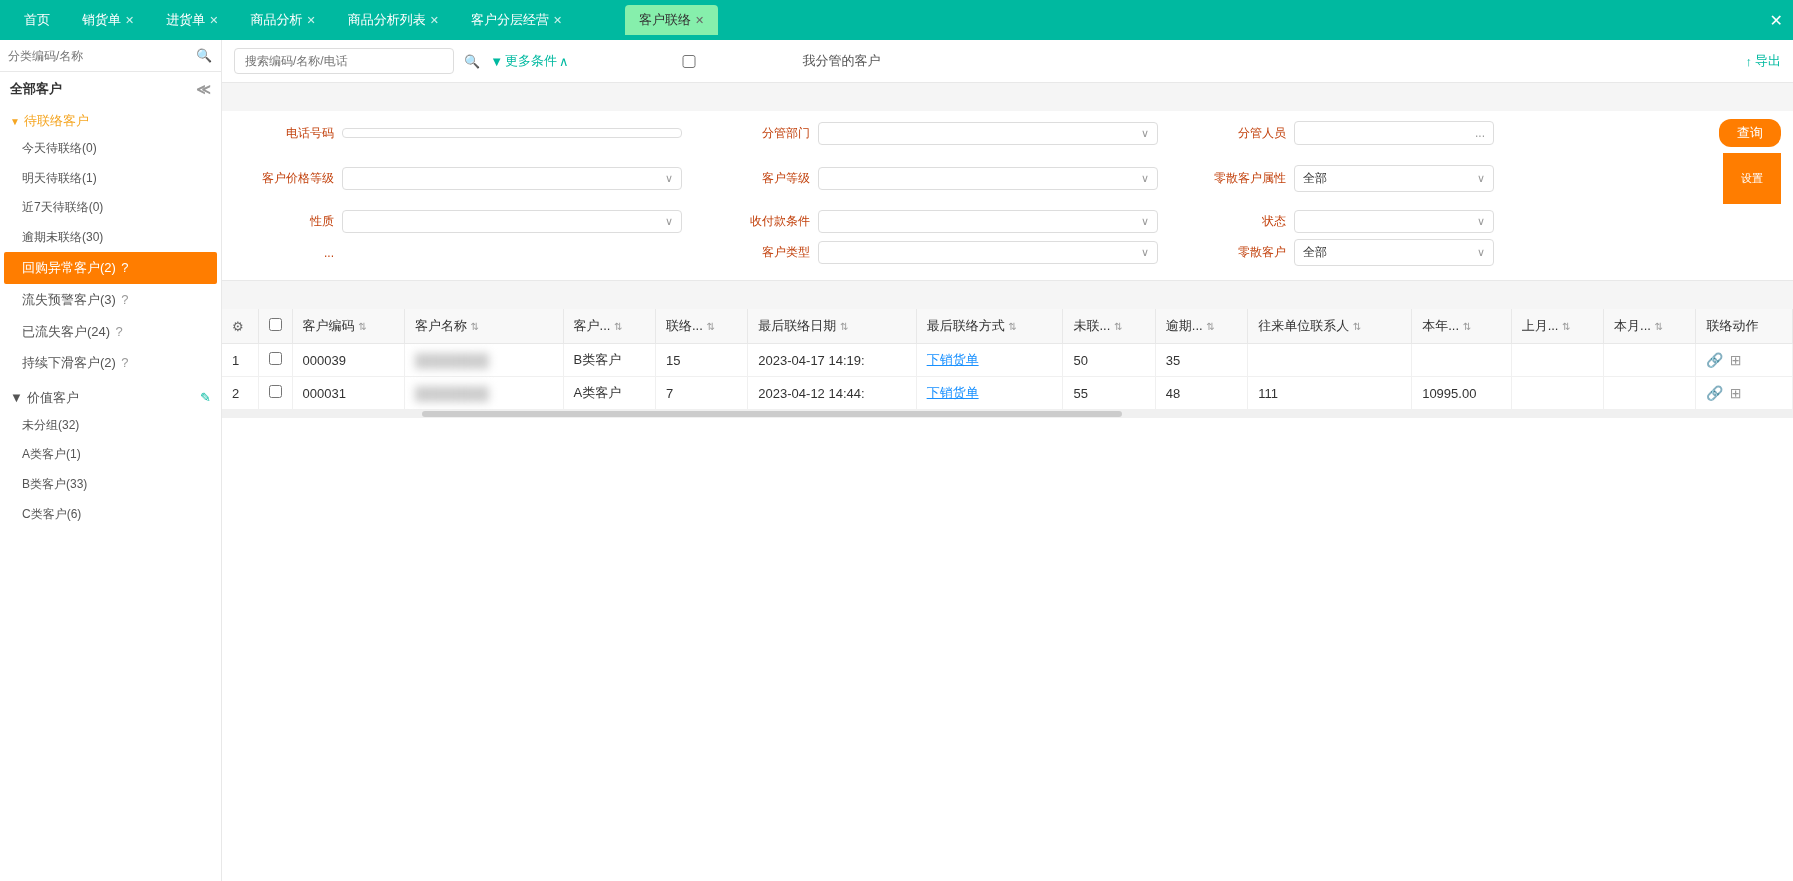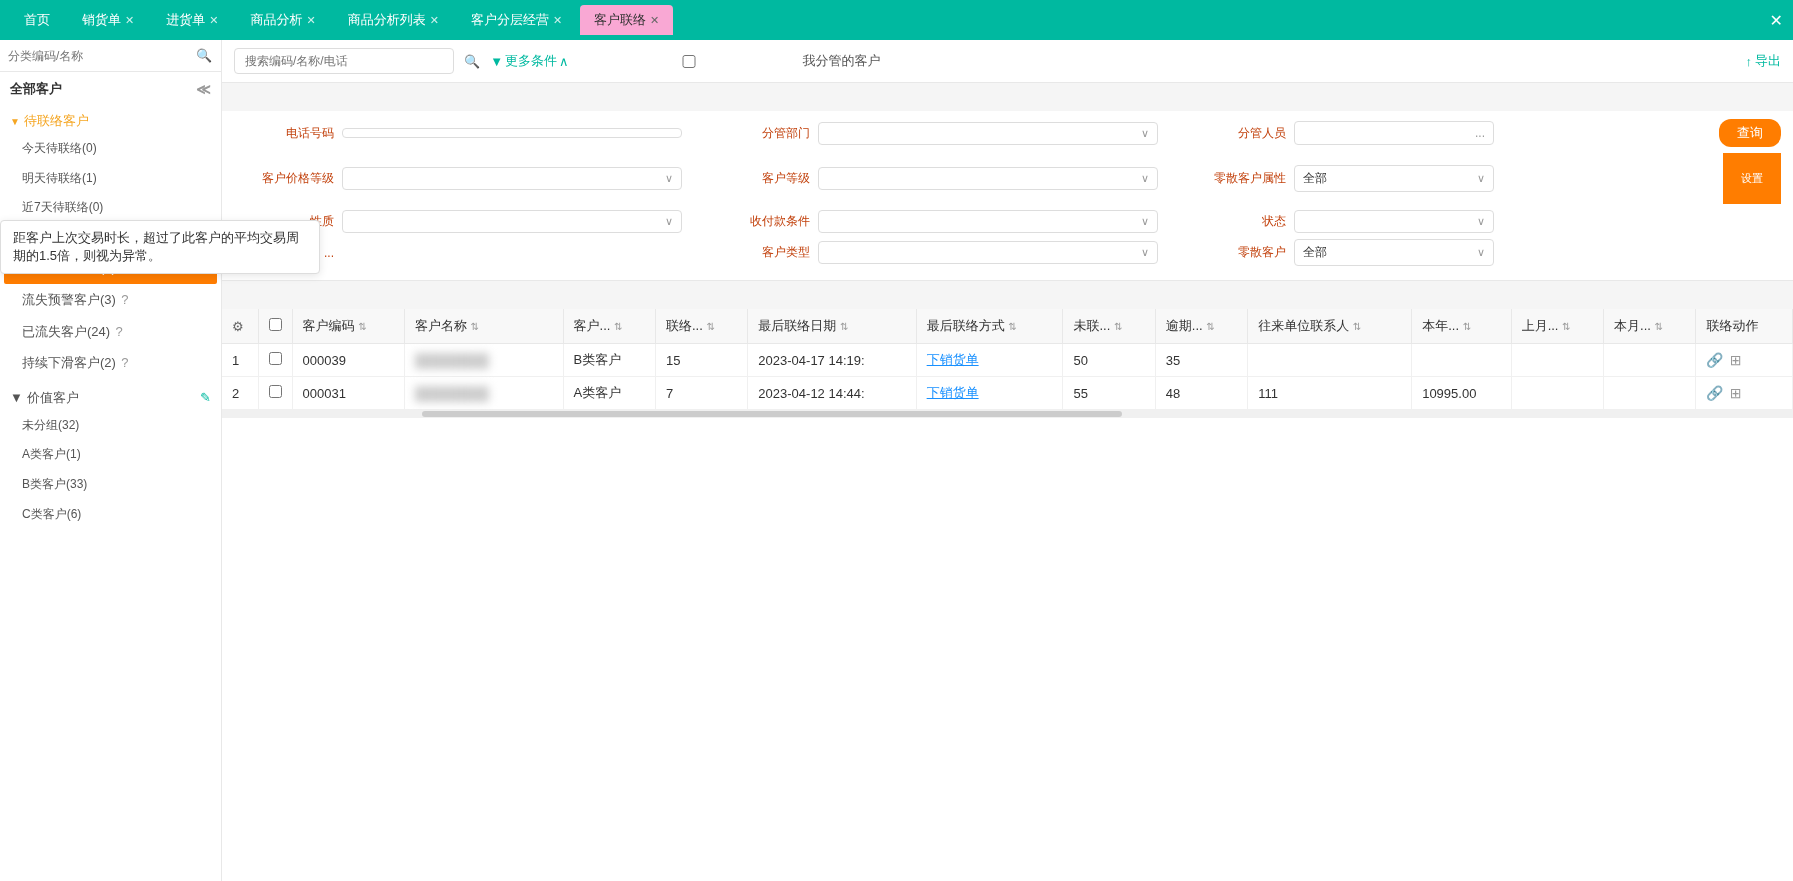--- a/index.html
+++ b/index.html
@@ -29,22 +29,23 @@
       padding: 6px 14px;
       border-radius: 4px 4px 0 0;
       cursor: pointer;
       white-space: nowrap;
       display: flex;
       align-items: center;
       gap: 4px;
       font-size: 13px;
     }
     .nav-tab.active {
-      background: #f9a8d4;
+      background: #86efac;
       color: #333;
+      margin-left: 45px;
     }
     .nav-tab .tab-close {
       font-size: 11px;
       color: rgba(255,255,255,0.8);
     }
     .nav-tab.active .tab-close {
       color: #666;
     }
 
     
@@ -417,23 +418,20 @@
 
     <div class="sidebar-section-title">
       <span class="triangle">▼</span>
       <span>待联络客户</span>
     </div>
     <div class="sidebar-item">今天待联络(0)</div>
     <div class="sidebar-item">明天待联络(1)</div>
     <div class="sidebar-item">近7天待联络(0)</div>
     <div class="sidebar-item">逾期未联络(30)</div>
 
-    <div class="tooltip-box">
-      <span>距客户上次交易时长，超过了此客户的平均交易周期的1.5倍，则视为异常。</span>
-    </div>
 
     <div class="sidebar-item active">
       <span>回购异常客户(2)</span>
       <span style="color:white;margin-left:2px;">?</span>
     </div>
     <div class="sidebar-item">
       <span>流失预警客户(3)</span>
       <span style="color:#999;margin-left:2px;">?</span>
     </div>
     <div class="sidebar-item">

